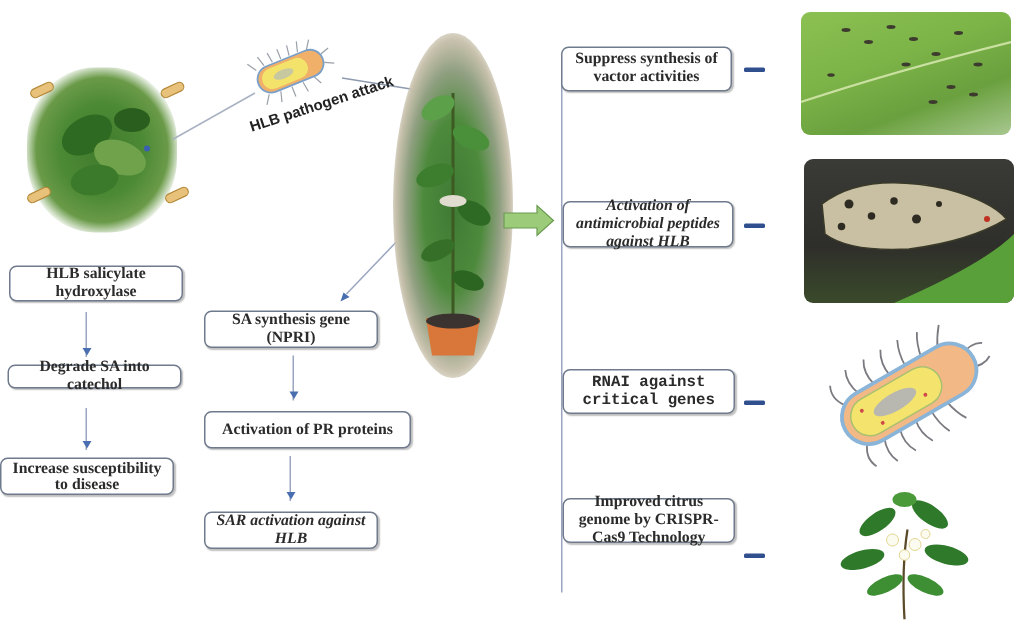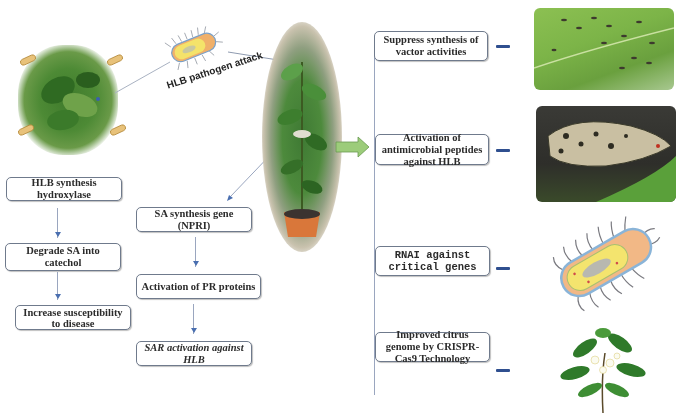--- a/index.html
+++ b/index.html
@@ -85,40 +85,40 @@
     <ellipse cx="40" cy="112" rx="9" ry="4" fill="#e0ddd0"></ellipse>
     <path d="M22 190 L58 190 L54 215 L26 215 Z" fill="#d9773a"></path>
     <ellipse cx="40" cy="192" rx="18" ry="5" fill="#3b3330"></ellipse>
   </svg>
 </div>
 
 <svg style="left:336px;top:137px" width="34" height="20">
   <polygon points="0,5 22,5 22,0 33,10 22,20 22,15 0,15" fill="#9ccc7a" stroke="#6a9a50" stroke-width="0.8"></polygon>
 </svg>
 
-<div class="box" style="left:6px;top:177px;width:116px;height:24px;">HLB synthesis hydroxylase</div>
+<div class="box" style="left:6px;top:177px;width:116px;height:24px;">HLB salicylate hydroxylase</div>
 <div class="vline" style="left:57px;top:208px;height:30px;"></div>
 <div class="arrowhead" style="left:55px;top:232px;"></div>
-<div class="box" style="left:5px;top:243px;width:116px;height:28px;">Degrade SA into catechol</div>
+<div class="box" style="left:5px;top:243px;width:116px;height:16px;">Degrade SA into catechol</div>
 <div class="vline" style="left:57px;top:272px;height:28px;"></div>
 <div class="arrowhead" style="left:55px;top:294px;"></div>
-<div class="box" style="left:15px;top:305px;width:116px;height:25px;line-height:11px;">Increase susceptibility to disease</div>
+<div class="box" style="left:0;top:305px;width:116px;height:25px;line-height:11px;">Increase susceptibility to disease</div>
 
 <div class="box" style="left:136px;top:207px;width:116px;height:25px;">SA synthesis gene (NPRI)</div>
 <div class="vline" style="left:195px;top:237px;height:30px;"></div>
 <div class="arrowhead" style="left:193px;top:261px;"></div>
-<div class="box" style="left:136px;top:274px;width:125px;height:25px;">Activation of PR proteins</div>
+<div class="box" style="left:136px;top:274px;width:138px;height:25px;">Activation of PR proteins</div>
 <div class="vline" style="left:193px;top:304px;height:30px;"></div>
 <div class="arrowhead" style="left:191px;top:328px;"></div>
 <div class="box" style="left:136px;top:341px;width:116px;height:25px;font-style:italic;">SAR activation against HLB</div>
 
 <div class="vline" style="left:374px;top:50px;height:345px;"></div>
 
 <div class="box" style="left:374px;top:31px;width:114px;height:30px;">Suppress synthesis of vactor activities</div>
-<div class="box" style="left:375px;top:134px;width:114px;height:31px;">Activation of antimicrobial peptides against HLB</div>
+<div class="box" style="left:375px;top:134px;width:114px;height:31px;font-style:italic;">Activation of antimicrobial peptides against HLB</div>
 <div class="box" style="left:375px;top:246px;width:115px;height:30px;font-family:Liberation Mono, monospace;">RNAI against critical genes</div>
 <div class="box" style="left:375px;top:332px;width:115px;height:30px;">Improved citrus genome by CRISPR-Cas9 Technology</div>
 
 <div class="dash" style="left:496px;top:45px;"></div>
 <div class="dash" style="left:496px;top:149px;"></div>
 <div class="dash" style="left:496px;top:267px;"></div>
 <div class="dash" style="left:496px;top:369px;"></div>
 
 <div class="photo" style="left:534px;top:8px;width:140px;height:82px;border-radius:6px;
             background:linear-gradient(160deg,#8cc052 0%,#7cb448 40%,#6aa03e 70%,#a8c890 100%);">

